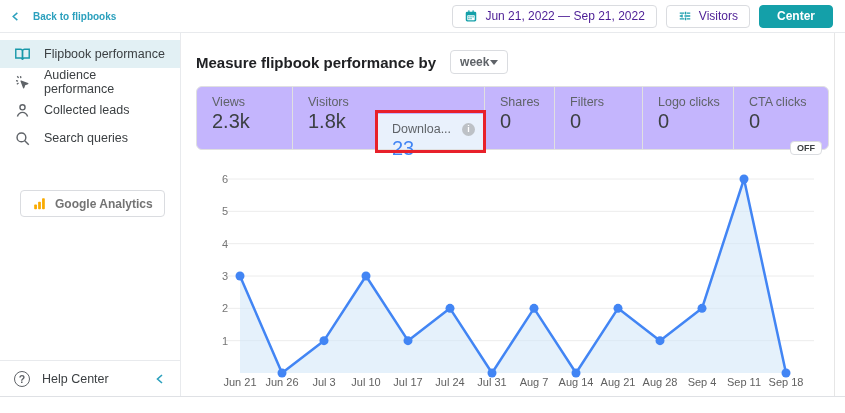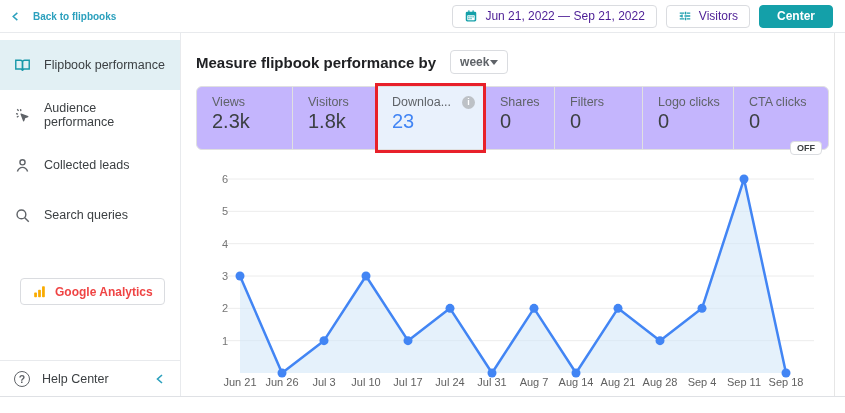--- a/index.html
+++ b/index.html
@@ -18,28 +18,28 @@
   .btn { height:23px; display:inline-flex; align-items:center; gap:7px; border:1px solid #dadce0;
     border-radius:4px; background:#fff; font-size:12px; color:#4c1d95; padding:0 11px; cursor:pointer; }
   .btn svg { width:14px; height:14px; }
   .btn-export { height:23px; background:#14a0a9; border:1px solid #14a0a9; color:#fff;
     font-size:12px; font-weight:700; border-radius:4px; padding:0 17px; cursor:pointer; }
 
   
   .sidebar { position:absolute; top:33px; left:0; width:181px; bottom:0; background:#fff;
     border-right:1px solid #e8eaed; z-index:5; }
   .nav { padding-top:7px; }
-  .nav-item { height:50px; display:flex; align-items:center; gap:13px; padding:0 14px;
+  .nav-item { height:28px; display:flex; align-items:center; gap:13px; padding:0 14px;
     font-size:12.5px; color:#3c4043; cursor:pointer; }
   .nav-item .nav-ico { width:17px; height:17px; color:#5f6368; flex:0 0 17px; display:flex; }
   .nav-item.active { background:#e2f0f4; }
   .nav-item.active .nav-ico { color:#1898a9; }
   .ga-btn { margin:38px 0 0 20px; display:inline-flex; align-items:center; gap:8px;
     border:1px solid #dadce0; border-radius:4px; background:#fff; padding:5px 11px;
-    font-size:12px; color:#ef4444; font-weight:700; cursor:pointer; }
+    font-size:12px; color:#737373; font-weight:700; cursor:pointer; }
   .ga-btn svg { width:15px; height:15px; }
   .help-row { position:absolute; left:0; right:0; bottom:0; height:36px; border-top:1px solid #e8eaed;
     display:flex; align-items:center; gap:12px; padding:0 14px; font-size:12.5px; cursor:pointer; }
   .q-circle { width:16px; height:16px; border:1.5px solid #5f6368; border-radius:50%;
     font-size:10.5px; font-weight:700; color:#5f6368; display:flex; align-items:center; justify-content:center; }
   .collapse-chevron { margin-left:auto; color:#2ba0bd; width:12px; height:12px; display:flex; cursor:pointer; }
 
   
   .main { position:absolute; left:181px; top:33px; right:0; bottom:0; background:#fff; }
   .main-inner { position:absolute; inset:0 10px 0 0; border-right:1px solid #e6e6e6; padding:17px 0 0 15px; }
@@ -55,21 +55,21 @@
     border-radius:6px; height:64px; background:#c4b5fd; }
   .stat { position:relative; padding:8px 0 0 15px; border-left:1px solid #e0e0e0; cursor:pointer; }
   .stat:first-child { border-left:none; border-radius:6px 0 0 6px; }
   .stat:last-child { border-radius:0 6px 6px 0; }
   .stat:nth-child(1){ width:95px; } .stat:nth-child(2){ width:84px; }
   .stat:nth-child(3){ width:108px; } .stat:nth-child(4){ width:70px; }
   .stat:nth-child(5){ width:88px; } .stat:nth-child(6){ width:91px; }
   .stat:nth-child(7){ width:95px; }
   .stat-label { font-size:12.5px; color:#5f6368; }
   .stat-value { font-size:20px; color:#3c4043; margin-top:1px; }
-  .stat.selected { background:#e9f1fc; }
+  .stat.selected { background:#e9f1fc;margin-top:27px; }
   .stat.selected .stat-value { color:#4285f4; }
   .stat-head { display:flex; align-items:center; justify-content:space-between; padding-right:9px; }
   .info-icon { width:13px; height:13px; border-radius:50%; background:#bdc1c6; color:#fff;
     font-size:9px; font-weight:700; font-style:normal; display:inline-flex; align-items:center;
     justify-content:center; cursor:pointer; }
   .annotation-box { position:absolute; left:-2px; right:-2px; top:-4px; bottom:-4px;
     border:3px solid #e8202a; pointer-events:none; z-index:4; }
   .off-badge { position:absolute; right:6px; bottom:-6px; background:#fff; border:1px solid #dadce0;
     border-radius:4px; font-size:9px; font-weight:700; color:#3c4043; padding:1px 6px; z-index:2; }
 

